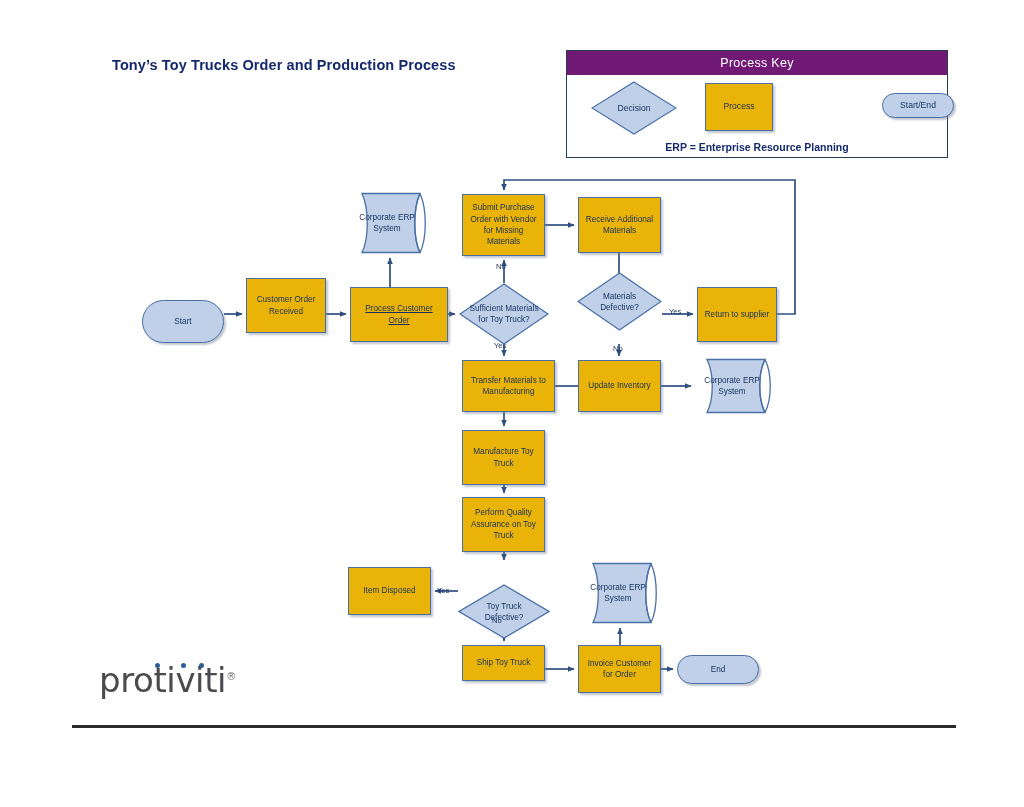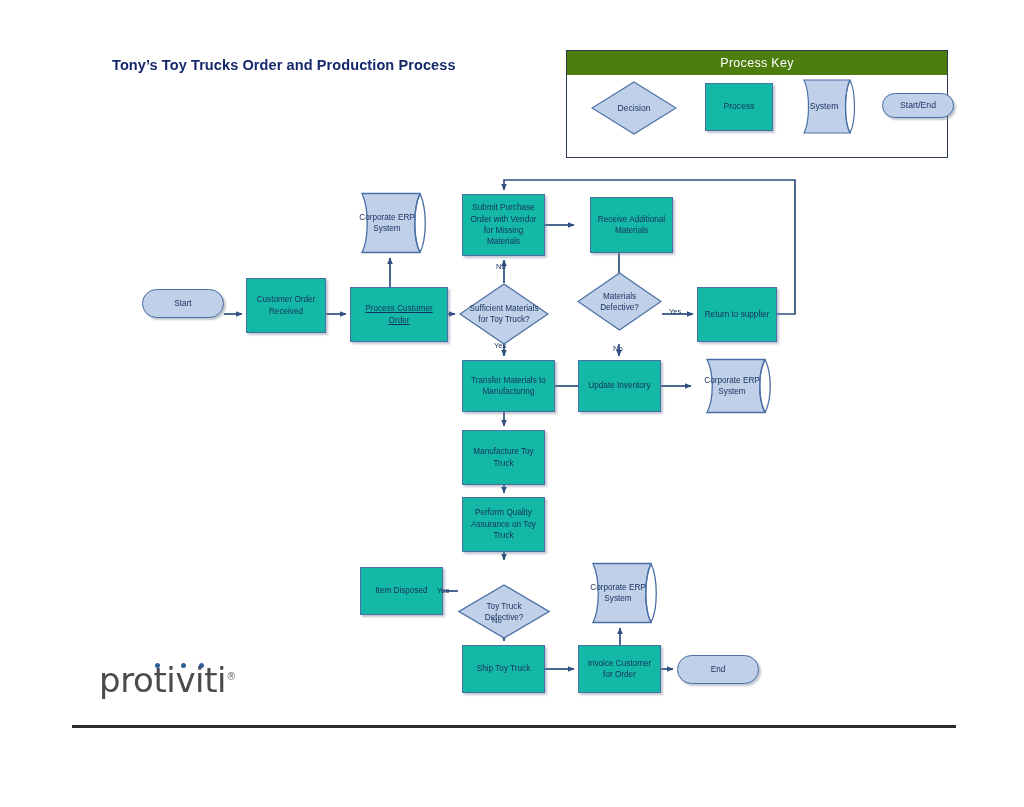--- a/index.html
+++ b/index.html
@@ -37,21 +37,21 @@
     left: 566px;
     top: 50px;
     width: 382px;
     height: 108px;
     border: 1px solid #2b3a53;
     background: #ffffff;
     box-sizing: border-box;
   }
   .legend-header {
     height: 24px;
-    background: #4d7c0f;
+    background: #701a75;
     color: #ffffff;
     font-size: 12.5px;
     display: flex;
     align-items: center;
     justify-content: center;
     letter-spacing: 0.3px;
   }
   .legend-body {
     position: relative;
     height: 82px;
@@ -74,21 +74,21 @@
     color: #16305e;
     font-size: 8.2px;
     line-height: 11.4px;
     text-align: center;
     display: flex;
     align-items: center;
     justify-content: center;
     padding: 0 3px;
   }
   .proc {
-    background: #14b8a6;
+    background: #eab308;
     border: 1px solid #4a6fa5;
     box-shadow: 2px 2px 2px rgba(120,130,150,0.45);
   }
   .term {
     background: #bfd0e8;
     border: 1px solid #4a6fa5;
     border-radius: 999px;
     box-shadow: 2px 2px 2px rgba(120,130,150,0.45);
   }
   .diamond-wrap {
@@ -244,37 +244,30 @@
       <svg width="86" height="54" viewBox="0 0 86 54">
         <polygon points="43,1 85,27 43,53 1,27" fill="#bfd0e8" stroke="#4a6fa5" stroke-width="1.2"></polygon>
       </svg>
       <div class="diamond-label">Decision</div>
     </div>
 
     <div class="shape proc" style="left:138px; top:8px; width:68px; height:48px;">
       <span>Process</span>
     </div>
 
-    <div class="cyl-wrap" style="left:227px; top:4px; width:72px; height:55px;">
-      <svg width="72" height="55" viewBox="0 0 72 55">
-        <path d="M10,1 L56,1 C50,14 50,42 56,54 L10,54 C16,42 16,14 10,1 Z" fill="#bfd0e8" stroke="#4a6fa5" stroke-width="1.2"></path>
-        <path d="M56,1 C62,14 62,42 56,54" fill="none" stroke="#4a6fa5" stroke-width="1.2"></path>
-        <path d="M56,1 C50,14 50,42 56,54" fill="none" stroke="#4a6fa5" stroke-width="1.2"></path>
-      </svg>
-      <div class="cyl-label" style="padding-right:12px;">System</div>
-    </div>
 
     <div class="shape term" style="left:315px; top:18px; width:72px; height:25px;">
       <span>Start/End</span>
     </div>
 
   </div>
-</div>
-
-<div class="shape term" style="left:142px; top:289px; width:82px; height:29px;">
+  <div class="legend-footer">ERP = Enterprise Resource Planning</div>
+</div>
+
+<div class="shape term" style="left:142px; top:300px; width:82px; height:43px;">
   <span>Start</span>
 </div>
 
 <div class="shape proc" style="left:246px; top:278px; width:80px; height:55px;">
   <span>Customer Order Received</span>
 </div>
 
 <div class="shape proc" style="left:350px; top:287px; width:98px; height:55px;text-decoration:underline;">
   <span>Process Customer Order</span>
 </div>
@@ -292,21 +285,21 @@
   <svg width="90" height="62" viewBox="0 0 90 62">
     <polygon points="45,1 89,31 45,61 1,31" fill="#bfd0e8" stroke="#4a6fa5" stroke-width="1.3"></polygon>
   </svg>
   <div class="diamond-label" style="padding:0 9px;">Sufficient Materials  for Toy Truck?</div>
 </div>
 
 <div class="shape proc" style="left:462px; top:194px; width:83px; height:62px;">
   <span>Submit Purchase Order with Vendor for Missing Materials</span>
 </div>
 
-<div class="shape proc" style="left:578px; top:197px; width:83px; height:56px;margin-left:12px;">
+<div class="shape proc" style="left:578px; top:197px; width:83px; height:56px;">
   <span>Receive Additional Materials</span>
 </div>
 
 <div class="diamond-wrap" style="left:577px; top:272px; width:85px; height:59px;">
   <svg width="85" height="59" viewBox="0 0 85 59">
     <polygon points="42.5,1 84,29.5 42.5,58 1,29.5" fill="#bfd0e8" stroke="#4a6fa5" stroke-width="1.3"></polygon>
   </svg>
   <div class="diamond-label" style="padding:0 12px;">Materials Defective?</div>
 </div>
 
@@ -339,25 +332,25 @@
   <span>Perform Quality Assurance on Toy Truck</span>
 </div>
 
 <div class="diamond-wrap" style="left:458px; top:584px; width:92px; height:55px;">
   <svg width="92" height="55" viewBox="0 0 92 55">
     <polygon points="46,1 91,27.5 46,54 1,27.5" fill="#bfd0e8" stroke="#4a6fa5" stroke-width="1.3"></polygon>
   </svg>
   <div class="diamond-label" style="padding:0 13px;">Toy Truck Defective?</div>
 </div>
 
-<div class="shape proc" style="left:360px; top:567px; width:83px; height:48px;">
+<div class="shape proc" style="left:348px; top:567px; width:83px; height:48px;">
   <span>Item Disposed</span>
 </div>
 
-<div class="shape proc" style="left:462px; top:645px; width:83px; height:48px;">
+<div class="shape proc" style="left:462px; top:645px; width:83px; height:36px;">
   <span>Ship Toy Truck</span>
 </div>
 
 <div class="shape proc" style="left:578px; top:645px; width:83px; height:48px;">
   <span>Invoice Customer for Order</span>
 </div>
 
 <div class="cyl-wrap" style="left:581px; top:562px; width:88px; height:62px;">
   <svg width="88" height="62" viewBox="0 0 88 62">
     <path d="M12,1.5 L70,1.5 C63,17 63,46 70,60.5 L12,60.5 C19,46 19,17 12,1.5 Z" fill="#bfd0e8" stroke="#4a6fa5" stroke-width="1.3"></path>

